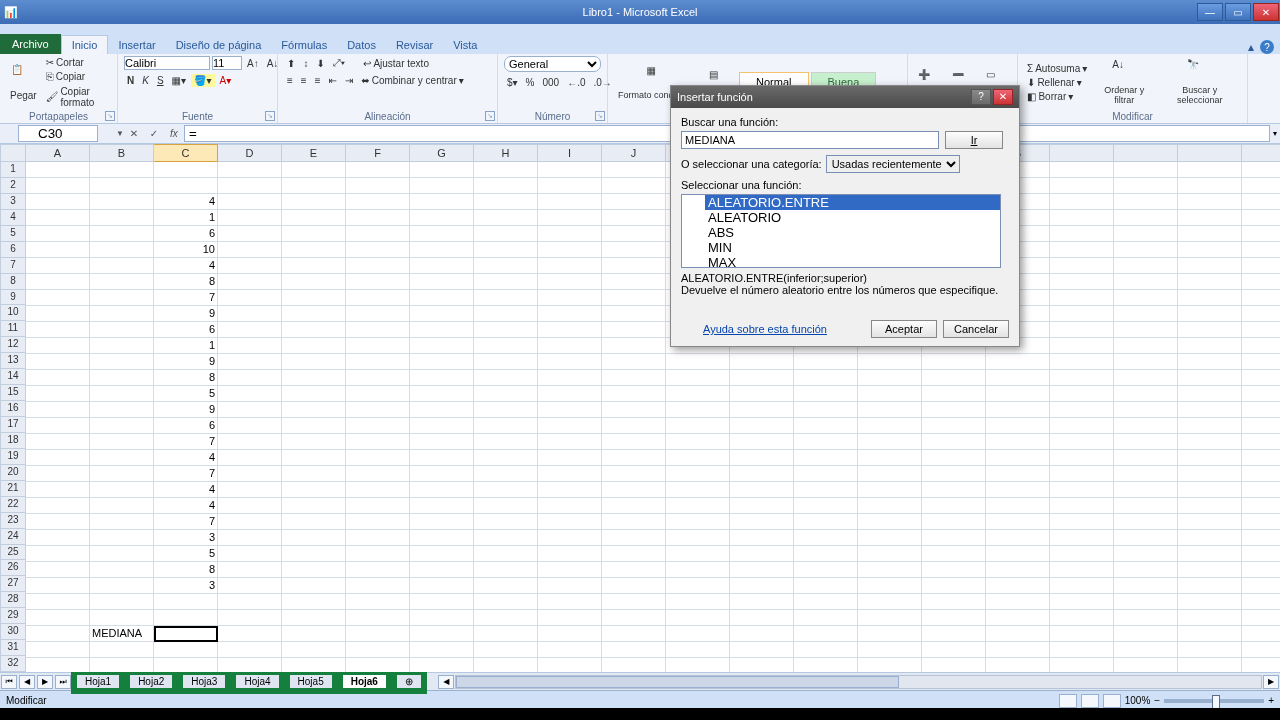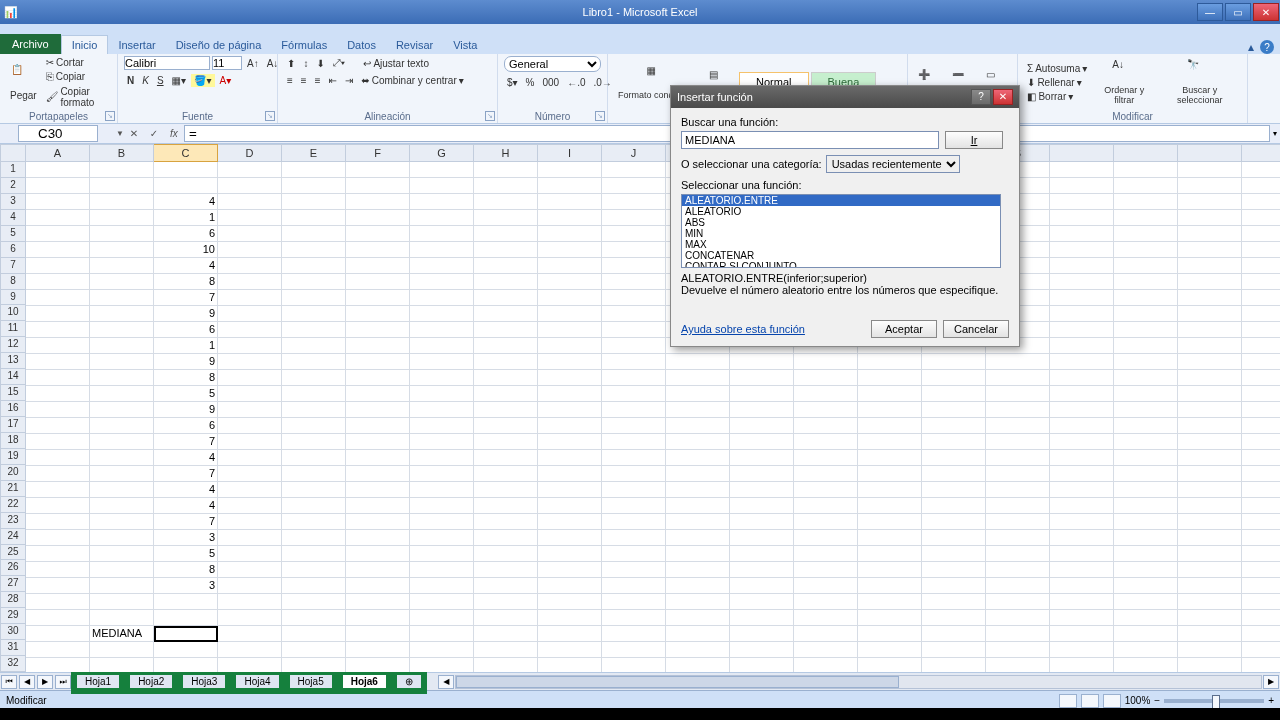--- a/index.html
+++ b/index.html
@@ -71,26 +71,26 @@
 .dialog-title { height: 22px; background: linear-gradient(#6a6a6a,#4a4a4a); color: #fff; display: flex; align-items: center; padding: 0 6px; font-size: 11px; }
 .dialog-title-btns { margin-left: auto; display: flex; gap: 2px; }
 .dlg-btn { width: 20px; height: 16px; background: linear-gradient(#8a8a8a,#6a6a6a); border: 1px solid #555; color: #fff; text-align: center; font-size: 10px; line-height: 14px; cursor: pointer; }
 .dlg-btn.close { background: linear-gradient(#e67,#c33); border-color: #922; }
 .dialog-body { padding: 8px 10px; }
 .dlg-label { font-size: 11px; margin-bottom: 3px; }
 .dlg-input { width: 258px; border: 1px solid #7a8fb3; padding: 2px 3px; font-size: 11px; }
 .dlg-ir { width: 58px; margin-left: 6px; padding: 2px 0; font-size: 11px; border: 1px solid #888; background: linear-gradient(#fdfdfd,#e3e3e3); cursor: pointer; text-decoration: underline; }
 .dlg-row { display: flex; align-items: center; margin-bottom: 6px; }
 .dlg-select { width: 134px; border: 1px solid #7a8fb3; font-size: 11px; padding: 1px; }
-.func-list { width: 320px; height: 74px; border: 1px solid #7a8fb3; background: #fff; overflow-y: scroll; font-size: 10px; }
+.func-list { width: 320px; height: 74px; border: 1px solid #7a8fb3; background: #fff; overflow-y: scroll; font-size: 13px; padding-left: 23px; }
 .func-item { padding: 0 3px; cursor: pointer; }
 .func-item.sel { background: #316ac5; color: #fff; }
 .func-desc { margin-top: 4px; font-size: 11px; min-height: 44px; }
 .func-desc b { font-weight: normal; }
-.dlg-footer { display: flex; align-items: center; margin-top: 4px; }
+.dlg-footer { display: flex; align-items: center; margin-top: 4px; margin-left: 22px; }
 .dlg-link { color: #0645ad; text-decoration: underline; cursor: pointer; font-size: 11px; }
 .dlg-action { width: 66px; padding: 2px 0; font-size: 11px; border: 1px solid #888; background: linear-gradient(#fdfdfd,#e3e3e3); cursor: pointer; margin-left: 6px; }
 
 .black-bars { position: absolute; left: 0; right: 0; background: #000; }
 .bb-bottom { top: 708px; height: 12px; }
 </style>
 </head>
 <body>
 
 <div class="titlebar">

